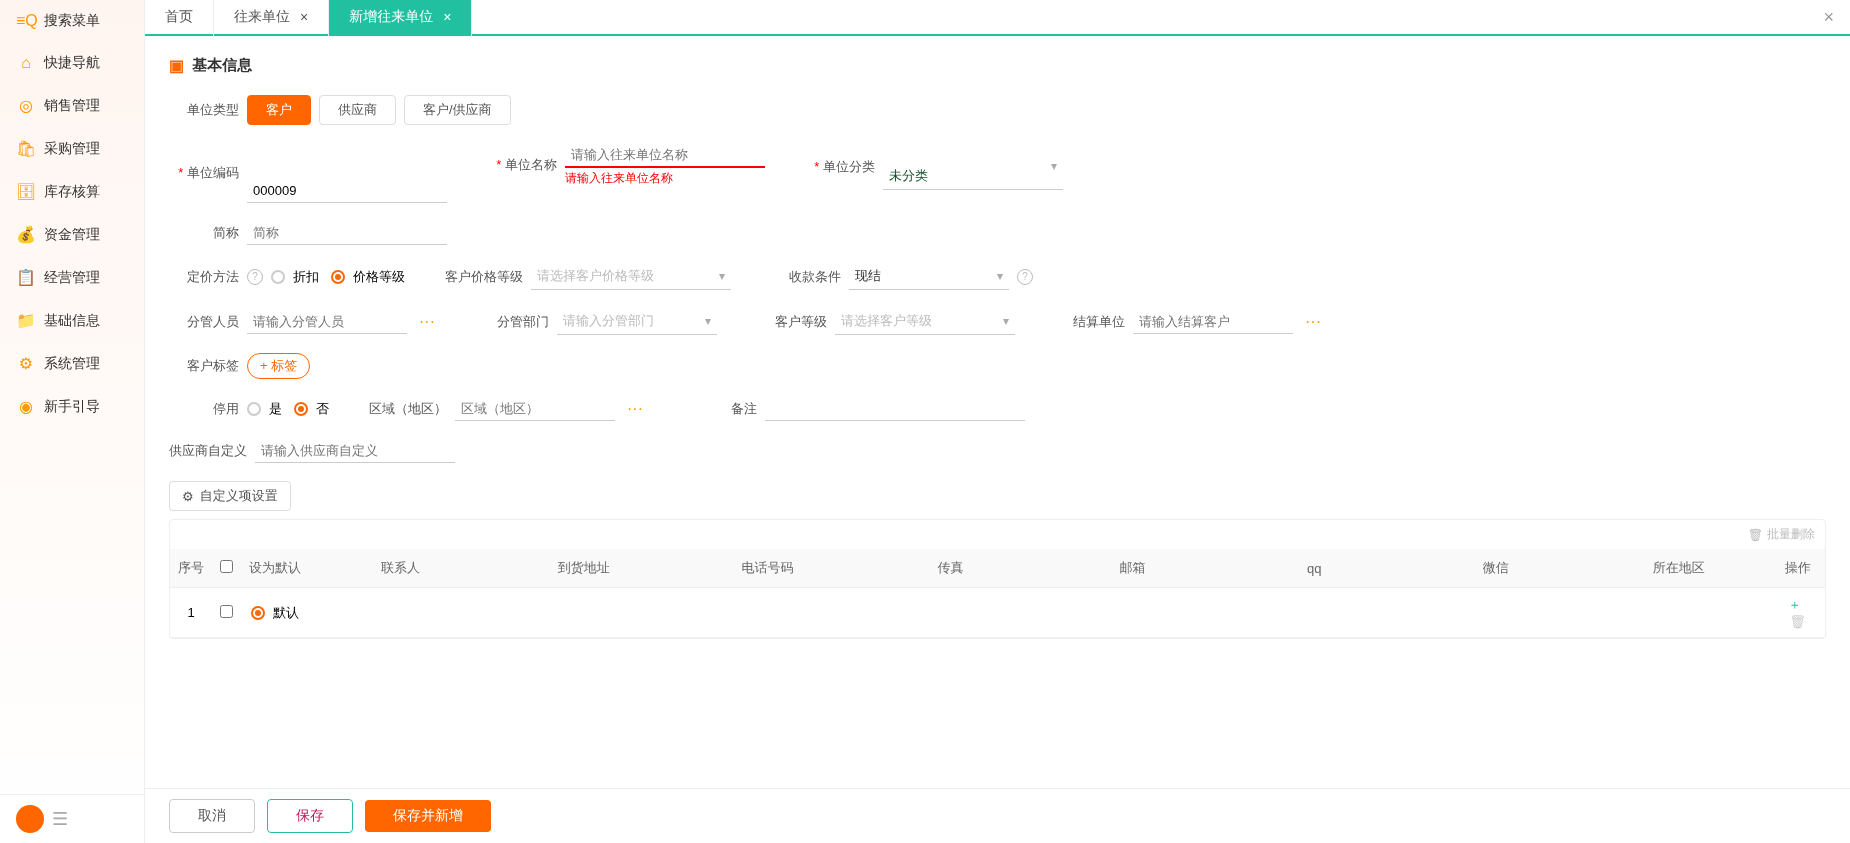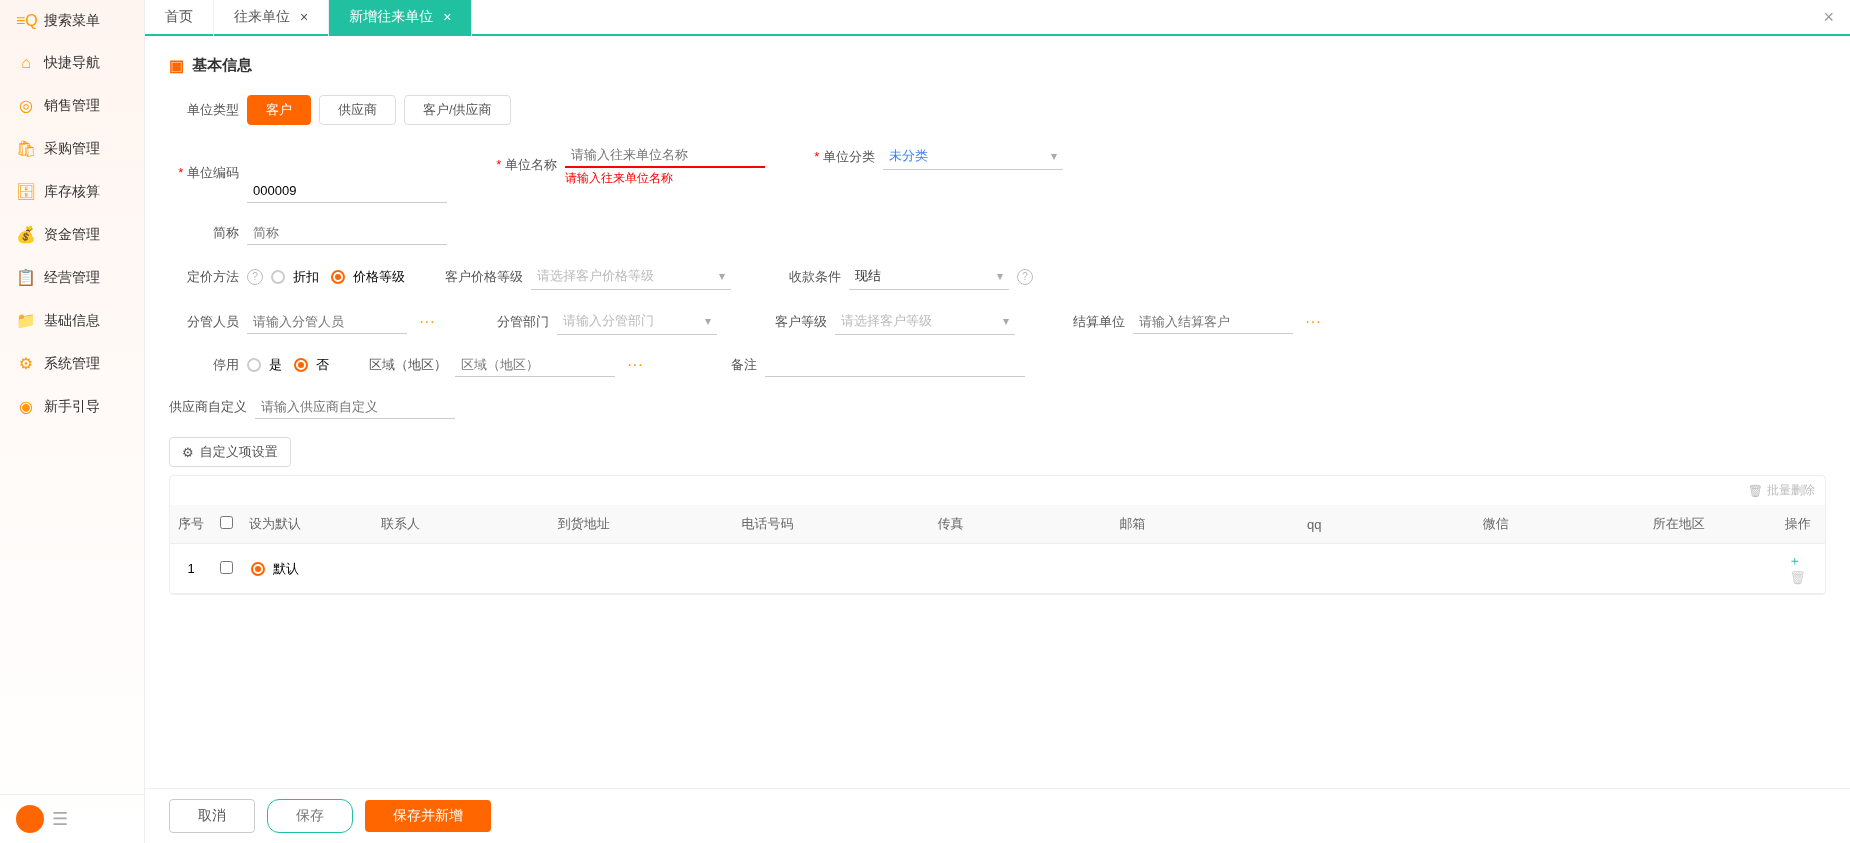--- a/index.html
+++ b/index.html
@@ -163,21 +163,21 @@
       display: flex;
       justify-content: flex-start;
       align-items: center;
       gap: 12px;
       padding: 10px 24px;
       background: #fff;
       border-top: 1px solid #eee;
       flex-shrink: 0;
     }
     .btn-cancel { padding: 7px 28px; border: 1px solid #ccc; background: #fff; border-radius: 4px; font-size: 14px; cursor: pointer; color: #555; }
-    .btn-save { padding: 7px 28px; border: 1px solid #20c0a0; background: #fff; border-radius: 12px; font-size: 14px; cursor: pointer; color: #737373; }
+    .btn-save { padding: 7px 28px; border: 1px solid #20c0a0; background: #fff; border-radius: 4px; font-size: 14px; cursor: pointer; color: #be185d; }
     .btn-save-new { padding: 7px 28px; border: none; background: #ff6600; border-radius: 4px; font-size: 14px; cursor: pointer; color: #fff; }
 
     .custom-setting-btn {
       display: flex; align-items: center; gap: 6px; border: 1px solid #ddd; border-radius: 4px; padding: 5px 12px; font-size: 13px; color: #555; cursor: pointer; background: #fff; margin-bottom: 8px;
     }
 
     .field-wrap { display: flex; align-items: center; gap: 8px; }
     .field-wrap label { font-size: 13px; color: #555; white-space: nowrap; min-width: 70px; text-align: right; }
     .field-wrap.required label::before { content: '* '; color: red; }
 
@@ -277,21 +277,21 @@
       <div class="field-wrap required">
         <label>单位名称</label>
         <div class="name-field-wrapper">
           <input type="text" class="error" style="width: 200px; border-top: none; border-right: none; border-left: none; border-image: initial; border-bottom: 2px solid red; outline: none; padding: 4px 6px; font-size: 13px; background: transparent;" placeholder="请输入往来单位名称">
           <span class="error-text">请输入往来单位名称</span>
         </div>
       </div>
       <div class="field-wrap required">
         <label>单位分类</label>
         <div class="select-field" style="width:180px;">
-          <span class="val" style="color:#3b82f6;">未分类</span>
+          <span class="val" style="color:#14532d;margin-top:20px;">未分类</span>
           <span class="arrow">▾</span>
         </div>
       </div>
     </div>
 
     <div class="form-row" style="margin-bottom:18px;">
       <div class="field-wrap">
         <label>简称</label>
         <input type="text" style="width: 200px; border-top: none; border-right: none; border-left: none; border-image: initial; border-bottom: 1px solid rgb(204, 204, 204); outline: none; padding: 4px 6px; font-size: 13px; background: transparent;" placeholder="简称">
       </div>
@@ -349,20 +349,28 @@
           <span class="arrow">▾</span>
         </div>
       </div>
       <div class="field-wrap">
         <label>结算单位</label>
         <input type="text" style="width: 160px; border-top: none; border-right: none; border-left: none; border-image: initial; border-bottom: 1px solid rgb(204, 204, 204); outline: none; padding: 4px 6px; font-size: 13px; background: transparent;" placeholder="请输入结算客户">
         <span class="more-btn">···</span>
       </div>
     </div>
 
+    <div class="form-row" style="align-items:center;">
+      <div class="field-wrap">
+        <label>客户标签</label>
+        <button class="tag-btn">
+          <span>+ 标签</span>
+        </button>
+      </div>
+    </div>
 
     <div class="form-row" style="align-items:center;">
       <div class="field-wrap">
         <label>停用</label>
         <div class="radio-group">
           <div class="radio-item">
             <div class="radio-circle"></div>
             <span>是</span>
           </div>
           <div class="radio-item">

